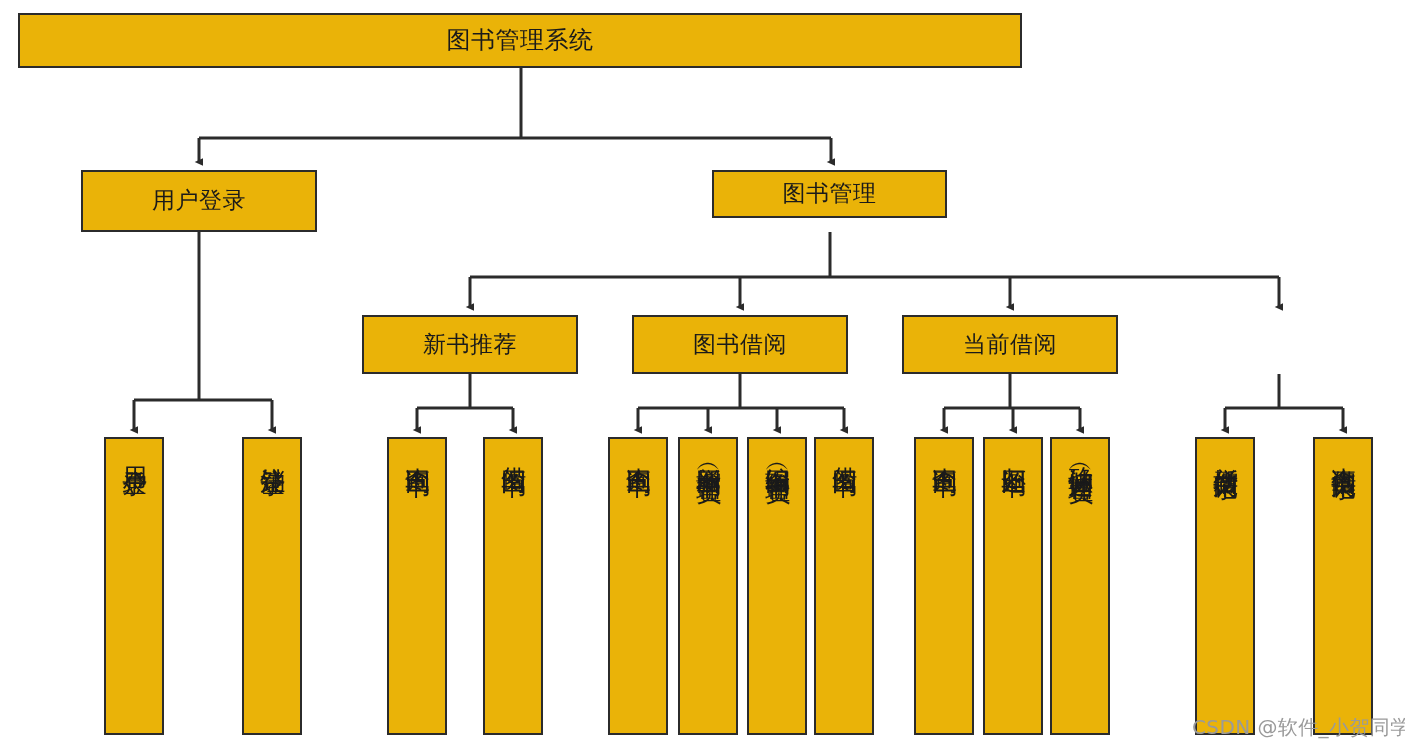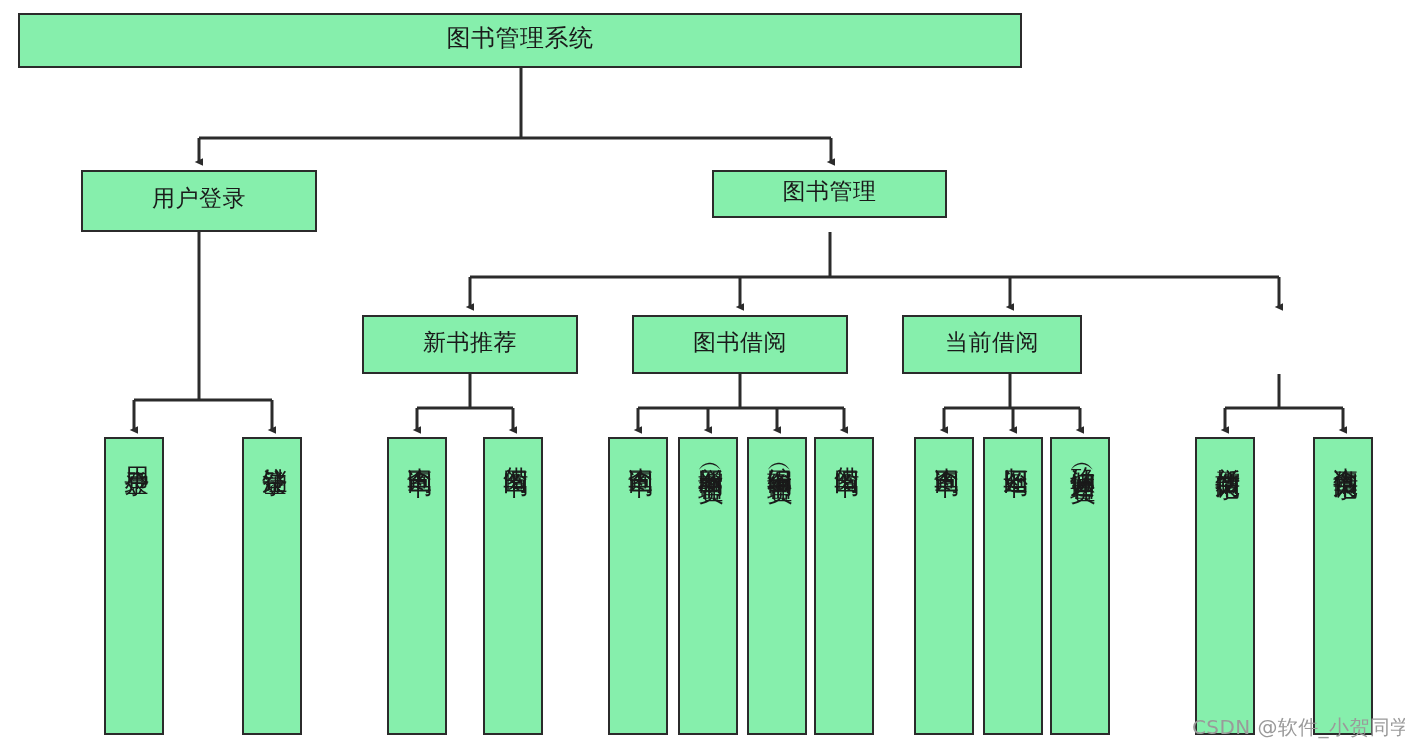--- a/index.html
+++ b/index.html
@@ -21,27 +21,26 @@
     position: absolute;
     left: 0;
     top: 0;
     width: 1405px;
     height: 747px;
     pointer-events: none;
   }
   .node {
     position: absolute;
     box-sizing: border-box;
-    background: #86efac;
+    background: #eab308;
     border: 2.5px solid #2b2b2b;
     display: flex;
     align-items: center;
     justify-content: center;
     color: #1a1a1a;
-    font-family: Liberation Mono, monospace;
   }
   .node .label {
     display: block;
     text-align: center;
     line-height: 1.18;
     letter-spacing: 0.5px;
   }
   .node.horiz .label {
     writing-mode: horizontal-tb;
     font-size: 23px;
@@ -135,21 +134,21 @@
   <div class="node horiz" style="left:712px; top:170px; width:235px; height:48px;">
     <span class="label">图书管理</span>
   </div>
 
   <div class="node horiz" style="left:632px; top:315px; width:216px; height:59px;">
     <span class="label">图书借阅</span>
   </div>
   <div class="node horiz" style="left:362px; top:315px; width:216px; height:59px;">
     <span class="label">新书推荐</span>
   </div>
-  <div class="node horiz" style="left:902px; top:315px; width:180px; height:59px;">
+  <div class="node horiz" style="left:902px; top:315px; width:216px; height:59px;">
     <span class="label">当前借阅</span>
   </div>
 
   <div class="node vert" style="left:104px; top:437px; width:60px; height:298px;">
     <span class="label">用户登录</span>
   </div>
   <div class="node vert" style="left:242px; top:437px; width:60px; height:298px;">
     <span class="label">注销登录</span>
   </div>
   <div class="node vert" style="left:387px; top:437px; width:60px; height:298px;">

